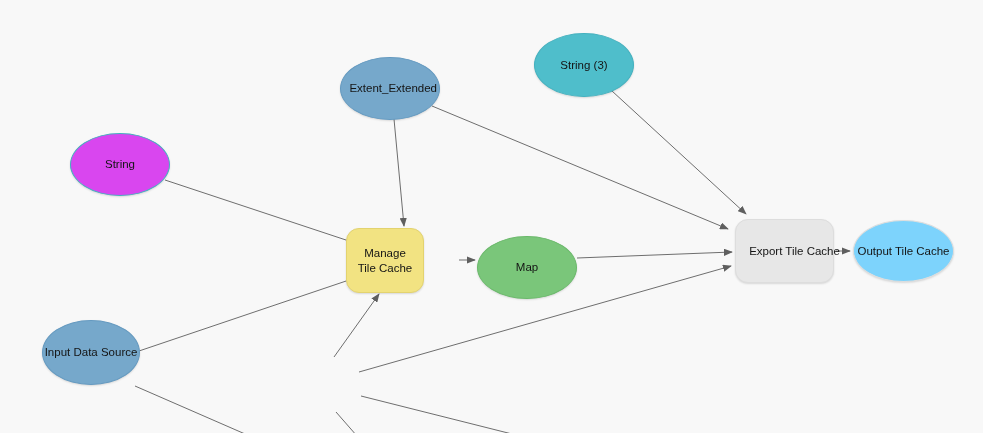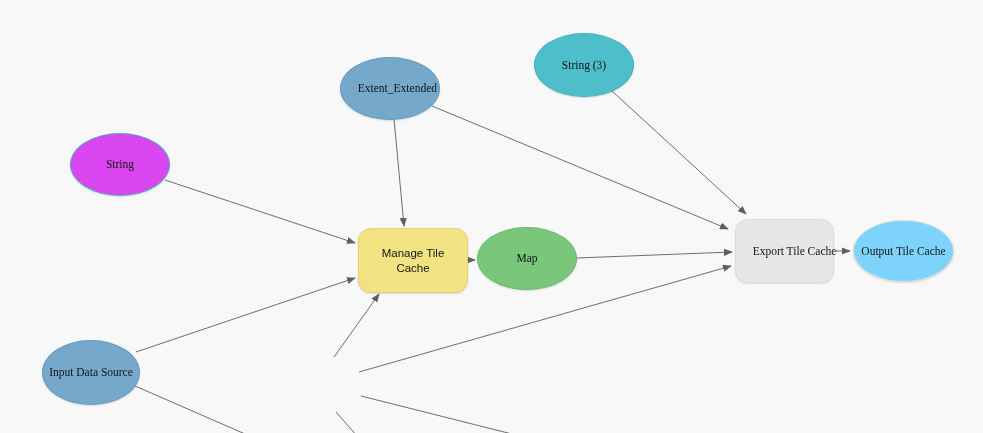--- a/index.html
+++ b/index.html
@@ -38,21 +38,21 @@
     font-size: 11.5px;
     line-height: 1.3;
     cursor: default;
   }
   .node.ellipse { border-radius: 50%; }
   .node.roundrect { border-radius: 13px; }
   .node-label {
     display: block;
     padding: 0 8px;
   }
-  .nowrap .node-label { white-space: nowrap; padding: 0 2px; font-family: Liberation Serif, serif; }
+  .nowrap .node-label { white-space: nowrap; padding: 0 2px; }
   .wrap .node-label { max-width: 82px; }
 </style>
 </head>
 <body>
 
 <div id="canvas" style="background: rgb(248, 248, 248);">
 
   <svg id="edges" viewBox="0 0 983 433" xmlns="http://www.w3.org/2000/svg">
     <defs>
       <marker id="arrow" viewBox="0 0 10 8" refX="9" refY="4" markerWidth="9" markerHeight="7.2" orient="auto">
@@ -79,34 +79,34 @@
   </div>
 
   <div class="node ellipse nowrap" style="left: 534px; top: 33px; width: 100px; height: 64px; background: rgb(79, 190, 203); border-color: rgb(68, 177, 191);">
     <span class="node-label">String (3)</span>
   </div>
 
   <div class="node ellipse nowrap" style="left: 70px; top: 133px; width: 100px; height: 63px; background: #d946ef; border-color: rgb(68, 177, 191);">
     <span class="node-label">String</span>
   </div>
 
-  <div class="node roundrect wrap" style="left: 358px; top: 228px; width: 110px; height: 65px; background: rgb(242, 227, 130); border-color: rgb(227, 211, 111);">
+  <div class="node roundrect wrap" style="left: 346px; top: 228px; width: 78px; height: 65px; background: rgb(242, 227, 130); border-color: rgb(227, 211, 111);">
     <span class="node-label">Manage Tile Cache</span>
   </div>
 
-  <div class="node ellipse nowrap" style="left: 477px; top: 227px; width: 100px; height: 63px; background: rgb(122, 198, 122); border-color: rgb(107, 185, 107);">
+  <div class="node ellipse nowrap" style="left: 477px; top: 236px; width: 100px; height: 63px; background: rgb(122, 198, 122); border-color: rgb(107, 185, 107);">
     <span class="node-label">Map</span>
   </div>
 
   <div class="node roundrect nowrap" style="left: 735px; top: 219px; width: 99px; height: 64px; background: rgb(231, 231, 231); border-color: rgb(221, 221, 221); padding-left: 20px;">
     <span class="node-label">Export Tile Cache</span>
   </div>
 
   <div class="node ellipse nowrap" style="left: 853px; top: 220px; width: 101px; height: 62px; background: #7dd3fc; border-color: rgb(222, 222, 222);">
     <span class="node-label">Output Tile Cache</span>
   </div>
 
-  <div class="node ellipse nowrap" style="left: 42px; top: 340px; width: 98px; height: 65px; background: rgb(118, 168, 203); border-color: rgb(101, 154, 192);">
+  <div class="node ellipse nowrap" style="left: 42px; top: 320px; width: 98px; height: 65px; background: rgb(118, 168, 203); border-color: rgb(101, 154, 192);">
     <span class="node-label">Input Data Source</span>
   </div>
 
 
 </div>
 
 </body></html>

